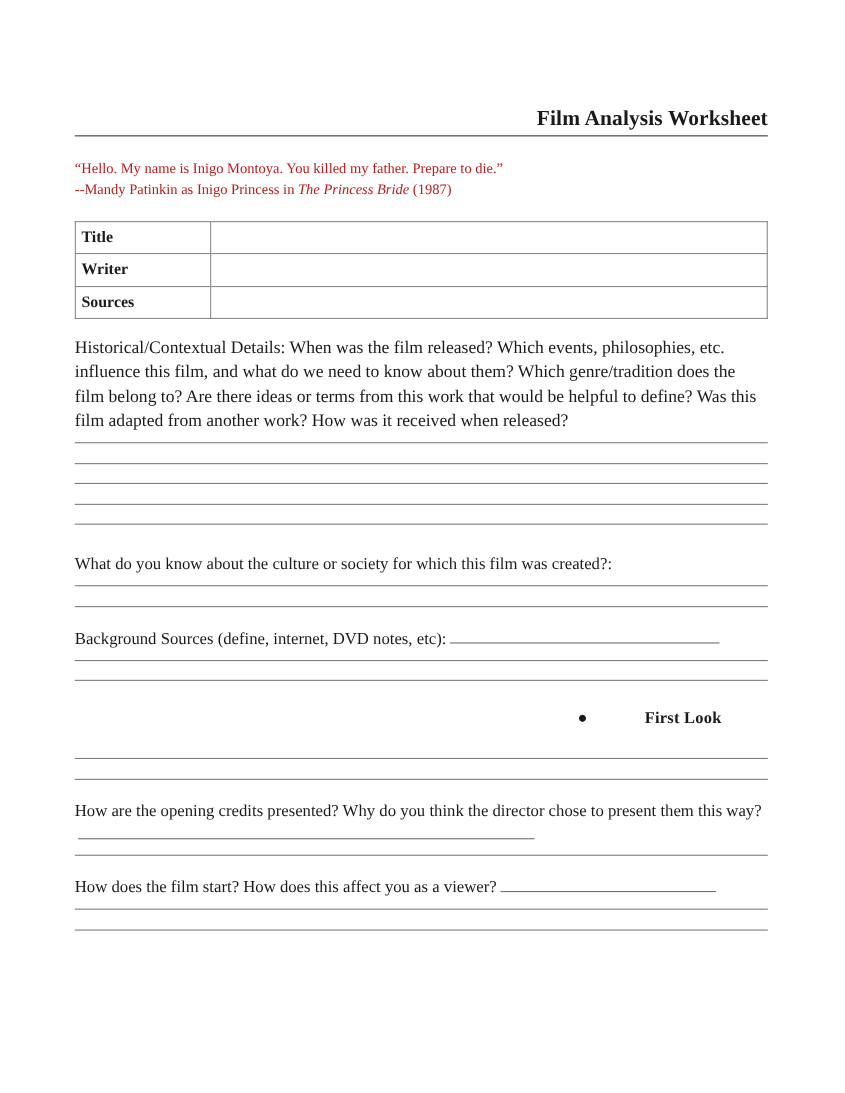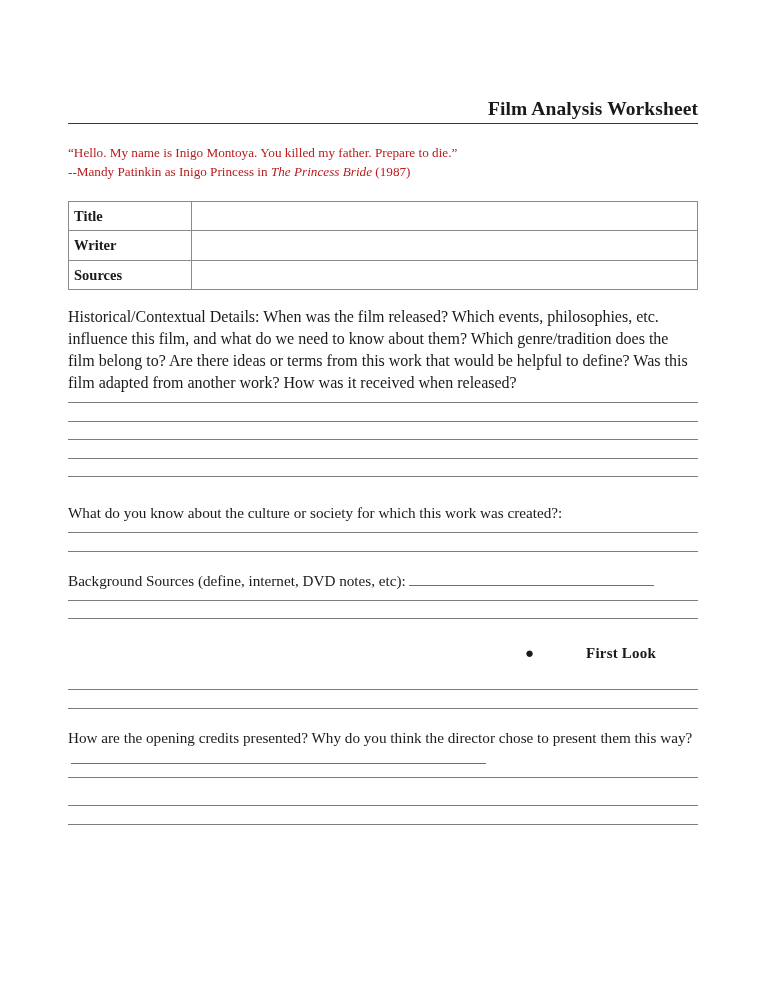--- a/index.html
+++ b/index.html
@@ -186,21 +186,21 @@
     <p class="para block-para">Historical/Contextual Details:  When was the film released? Which events, philosophies, etc. influence this film, and what do we need to know about them? Which genre/tradition does the film belong to?  Are there ideas or terms from this work that would be helpful to define?  Was this film adapted from another work?  How was it received when released?</p>
     <div class="rules">
       <hr class="rule-line">
       <hr class="rule-line">
       <hr class="rule-line">
       <hr class="rule-line">
       <hr class="rule-line">
     </div>
 
     <div class="gap-lg"></div>
-    <p class="question">What do you know about the culture or society for which this work was created?:</p>
+    <p class="question">What do you know about the culture or society for which this film was created?:</p>
     <div class="rules">
       <hr class="rule-line">
       <hr class="rule-line">
     </div>
 
     <div class="gap-md"></div>
     <p class="question">
       <span>Background Sources (define, internet, DVD notes, etc):</span><span class="fill fill-bg"></span>
     </p>
     <div class="rules">
@@ -222,19 +222,22 @@
 
     <div class="gap-md"></div>
     <p class="question">
       <span>How are the opening credits presented?  Why do you think the director chose to present them this way?</span><span class="fill fill-credits"></span>
     </p>
     <div class="rules">
       <hr class="rule-line">
     </div>
 
     <div class="gap-md"></div>
+    <p class="question">
+      <span>How does the film start? How does this affect you as a viewer?</span><span class="fill fill-start"></span>
+    </p>
     <div class="rules">
       <hr class="rule-line">
       <hr class="rule-line">
     </div>
 
   </div>
 </div>
 
 </body></html>

